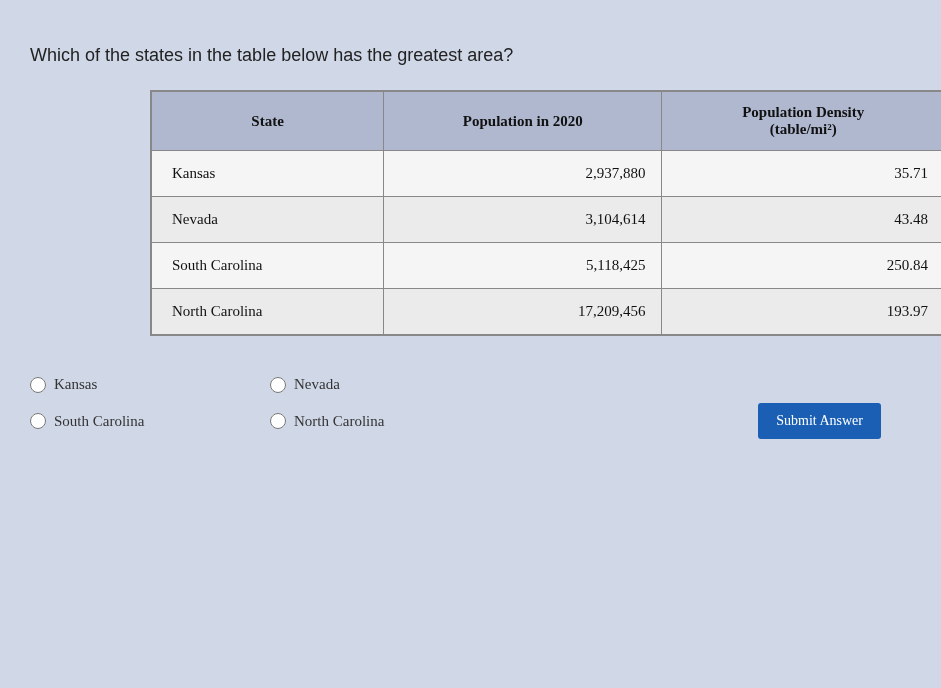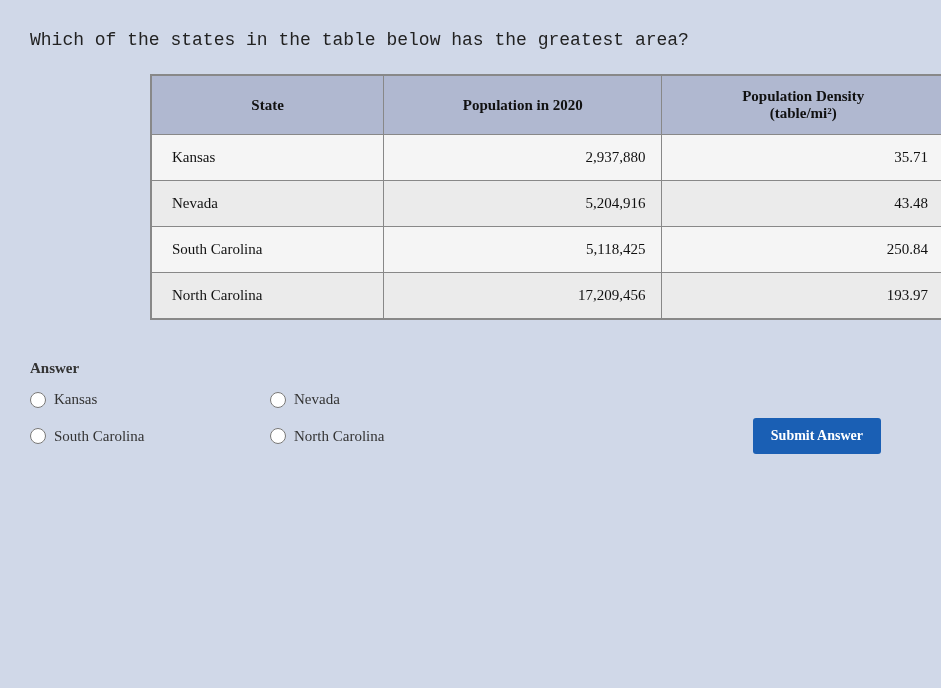--- a/index.html
+++ b/index.html
@@ -11,22 +11,22 @@
       min-height: 688px;
       display: flex;
       flex-direction: column;
       padding: 20px 30px 30px 30px;
     }
 
     .question-text {
       font-size: 18px;
       color: #222;
       margin-bottom: 24px;
-      margin-top: 10px;
-      font-family: Liberation Mono, monospace;
+      margin-top: 25px;
+      font-family: Liberation Sans, sans-serif;
     }
 
     .table-container {
       margin: 0 auto 0 120px;
       width: 796px;
     }
 
     table {
       width: 100%;
       border-collapse: collapse;
@@ -104,21 +104,20 @@
       color: white;
       border: none;
       padding: 10px 18px;
       font-size: 14px;
       cursor: pointer;
       font-family: Georgia, serif;
       border-radius: 3px;
       align-self: center;
       justify-self: end;
       margin-right: 30px;
-      font-weight: bold;
     }
   </style>
 </head>
 <body>
 
 <p class="question-text">Which of the states in the table below has the greatest area?</p>
 
 <div class="table-container">
   <table>
     <thead>
@@ -132,39 +131,38 @@
       </tr>
     </thead>
     <tbody id="table-body">
     <tr>
       <td>Kansas</td>
       <td>2,937,880</td>
       <td>35.71</td>
     </tr>
         <tr>
       <td>Nevada</td>
-      <td>5,204,916</td>
+      <td>3,104,614</td>
       <td>43.48</td>
     </tr>
         <tr>
       <td>South Carolina</td>
       <td>5,118,425</td>
       <td>250.84</td>
     </tr>
         <tr>
       <td>North Carolina</td>
       <td>17,209,456</td>
       <td>193.97</td>
     </tr>
       </tbody>
   </table>
 </div>
 
 <div class="answer-section">
-  <div class="answer-label">Answer</div>
   <div class="answer-options">
     <label class="radio-option">
       <input type="radio" name="answer" value="kansas" style="">
       <span>Kansas</span>
     </label>
     <label class="radio-option">
       <input type="radio" name="answer" value="nevada" style="">
       <span>Nevada</span>
     </label>
     <div></div>

